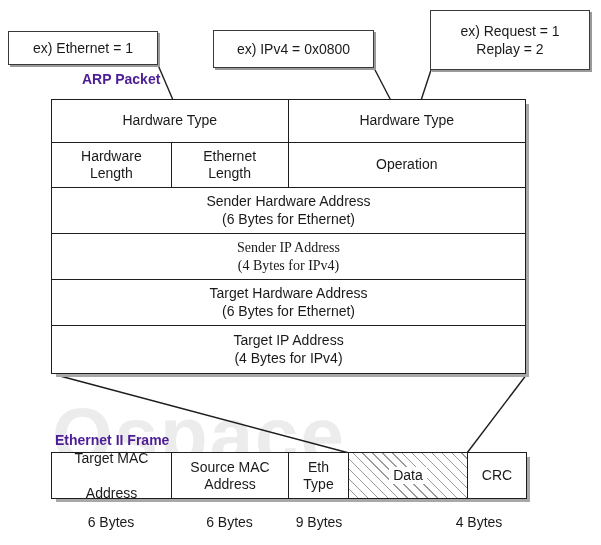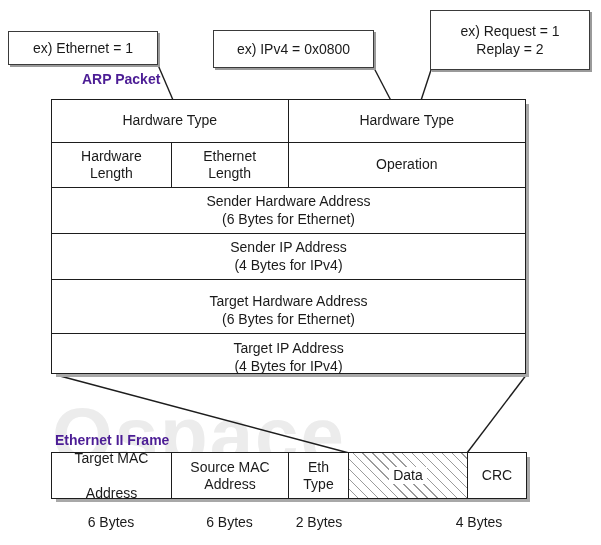--- a/index.html
+++ b/index.html
@@ -88,22 +88,22 @@
     justify-content:center;
     text-align:center;
     line-height:1.22;
     border-right:1px solid #1d1d1d;
     background:transparent;
   }
   .arp-cell.lastcol{border-right:none;}
   .h-row1{height:43px;}
   .h-row2{height:45px;}
   .h-row3{height:46px;}
-  .h-row4{height:46px;}
-  .h-row5{height:46px;margin-top:8px;}
+  .h-row4{height:46px;font-family:Liberation Serif, serif;}
+  .h-row5{height:46px;}
   .h-row6{height:47px;}
   .w-half{width:237px;}
   .w-q1{width:120px;}
   .w-q2{width:117px;}
   .w-full{width:100%;}
 
   
   #eth-frame{
     position:absolute;
     left:51px; top:452px;
@@ -283,17 +283,17 @@
       <span class="lbl">Data</span>
     </div>
     <div class="eth-cell lastcol" id="eth-crc">
       <span>CRC</span>
     </div>
   </div>
 
   <div class="bytes-row">
     <div class="byte-label" id="bytes-target">6 Bytes</div>
     <div class="byte-label" id="bytes-source">6 Bytes</div>
-    <div class="byte-label" id="bytes-type">2 Bytes</div>
+    <div class="byte-label" id="bytes-type">9 Bytes</div>
     <div class="byte-label" id="bytes-crc">4 Bytes</div>
   </div>
 
 </div>
 
 </body></html>

